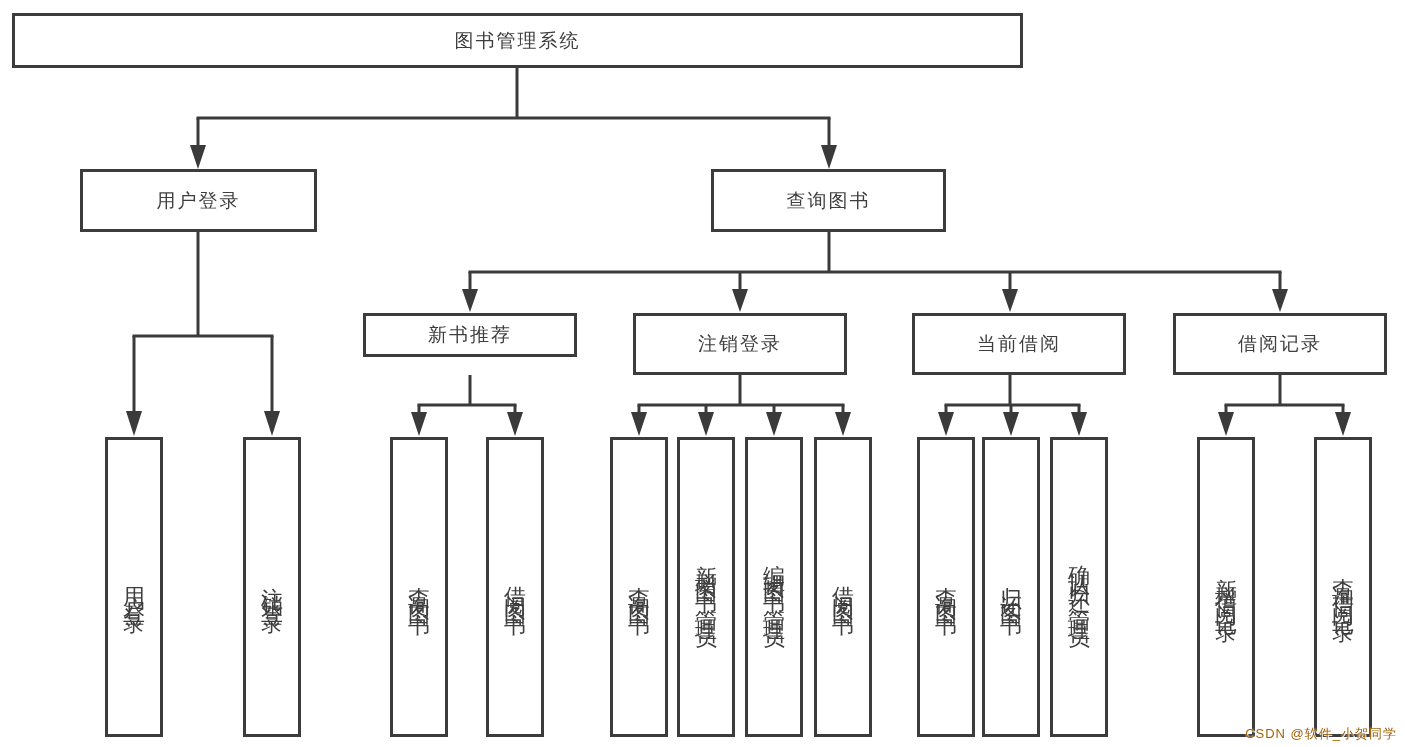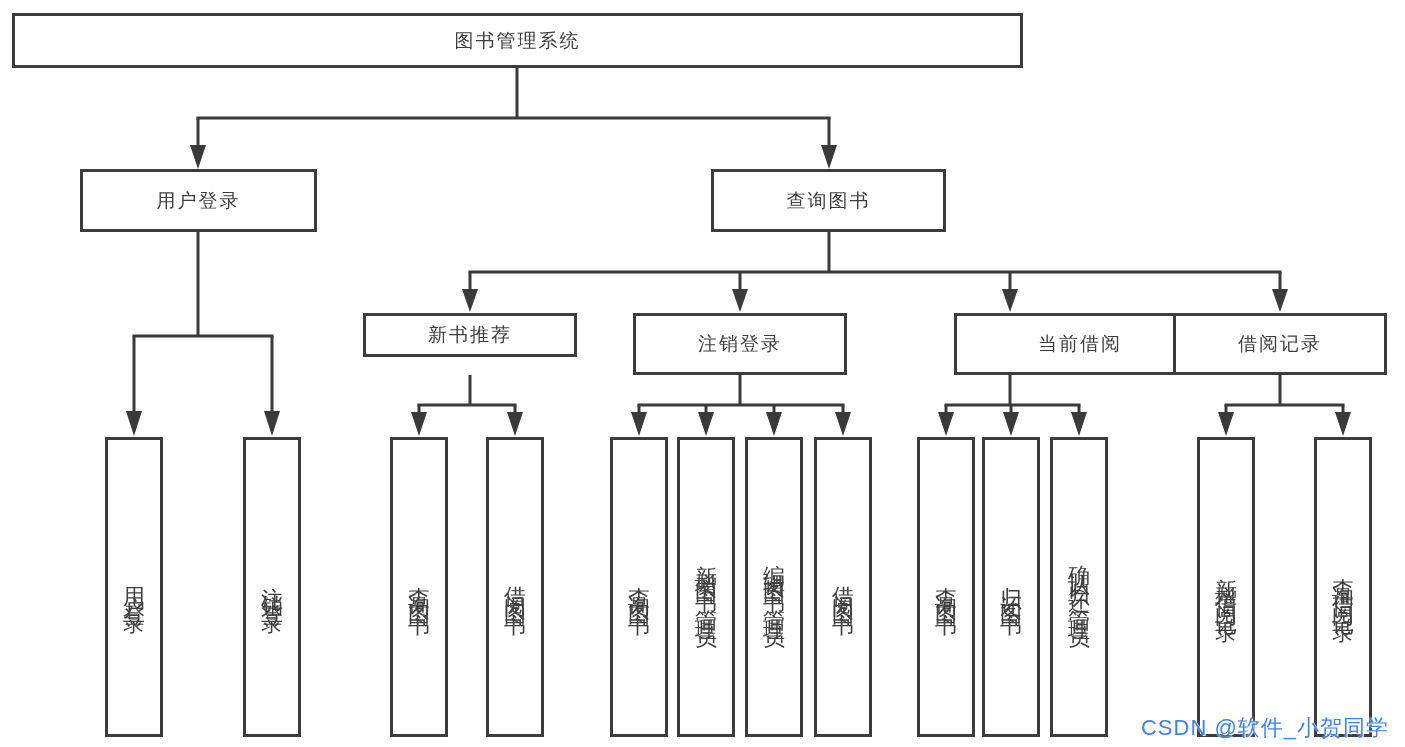--- a/index.html
+++ b/index.html
@@ -29,24 +29,24 @@
   .node.v span {
     writing-mode: vertical-rl;
     text-orientation: mixed;
     font-size: 22px;
     letter-spacing: 9px;
     line-height: 1;
     white-space: nowrap;
   }
   .watermark {
     position: absolute;
-    right: 16px; bottom: 4px;
-    font-size: 22px;
+    right: 8px; bottom: 4px;
+    font-size: 13px;
     letter-spacing: 1px;
-    color: #3b82f6;
+    color: #a16207;
     text-shadow: 0 0 2px #ffffff, 1px 1px 0 #ffffff;
     white-space: nowrap;
   }
 </style>
 </head>
 <body>
 
 <div class="stage">
 
   <svg class="wires" width="1405" height="747" viewBox="0 0 1405 747">
@@ -135,21 +135,21 @@
   <div class="node h" style="left:711px;top:169px;width:235px;height:63px">
     <span>查询图书</span>
   </div>
 
   <div class="node h" style="left:363px;top:313px;width:214px;height:44px">
     <span>新书推荐</span>
   </div>
   <div class="node h" style="left:633px;top:313px;width:214px;height:62px">
     <span>注销登录</span>
   </div>
-  <div class="node h" style="left:954px;top:313px;width:252px;height:62px">
+  <div class="node h" style="left:912px;top:313px;width:214px;height:62px">
     <span>当前借阅</span>
   </div>
   <div class="node h" style="left:1173px;top:313px;width:214px;height:62px">
     <span>借阅记录</span>
   </div>
 
   <div class="node v" style="left:105px;top:437px;width:58px;height:300px">
     <span>用户登录</span>
   </div>
   <div class="node v" style="left:243px;top:437px;width:58px;height:300px">

